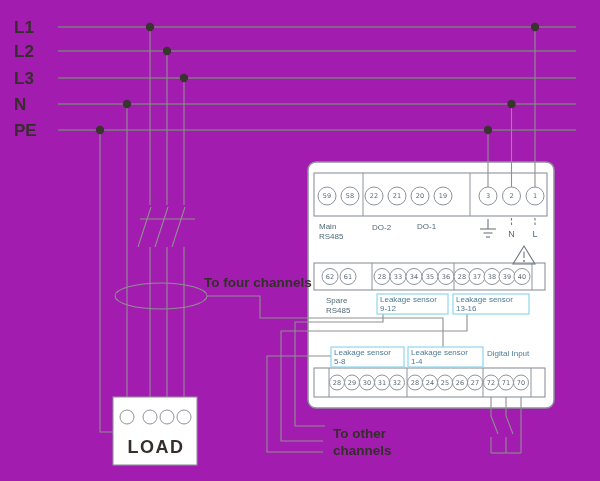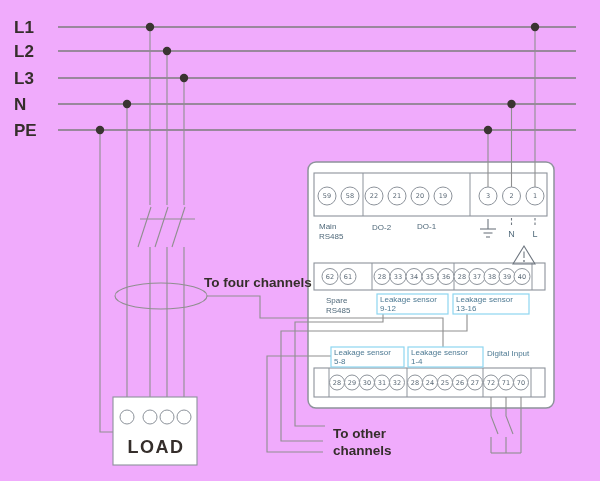--- a/index.html
+++ b/index.html
@@ -1,16 +1,16 @@
 <!DOCTYPE html>
 <html><head>
 <meta charset="utf-8">
 <style>
   html,body{margin:0;padding:0;background:#ffffff;}
-  .stage{width:600px;height:481px;position:relative;background:#f0abfc;overflow:hidden;}
+  .stage{width:600px;height:481px;position:relative;background:#a21caf;overflow:hidden;}
   svg{display:block;}
   .bus{stroke:#7d7d7d;stroke-width:1.3;fill:none;}
   .wire{stroke:#8f8f8f;stroke-width:1.1;fill:none;}
   .dev{stroke:#8d939b;stroke-width:1.5;fill:#fff;}
   .strip{stroke:#8d939b;stroke-width:1.1;fill:#fff;}
   .divider{stroke:#8d939b;stroke-width:1;}
   .term{stroke:#8d939b;stroke-width:1;fill:#fff;}
   .tnum{font:6.5px "DejaVu Sans","Liberation Sans",sans-serif;fill:#5a6875;text-anchor:middle;}
   .lbl{font:8px "Liberation Sans",sans-serif;fill:#50697a;}
   .lblb{font:8px "Liberation Sans",sans-serif;fill:#4e7a93;}

